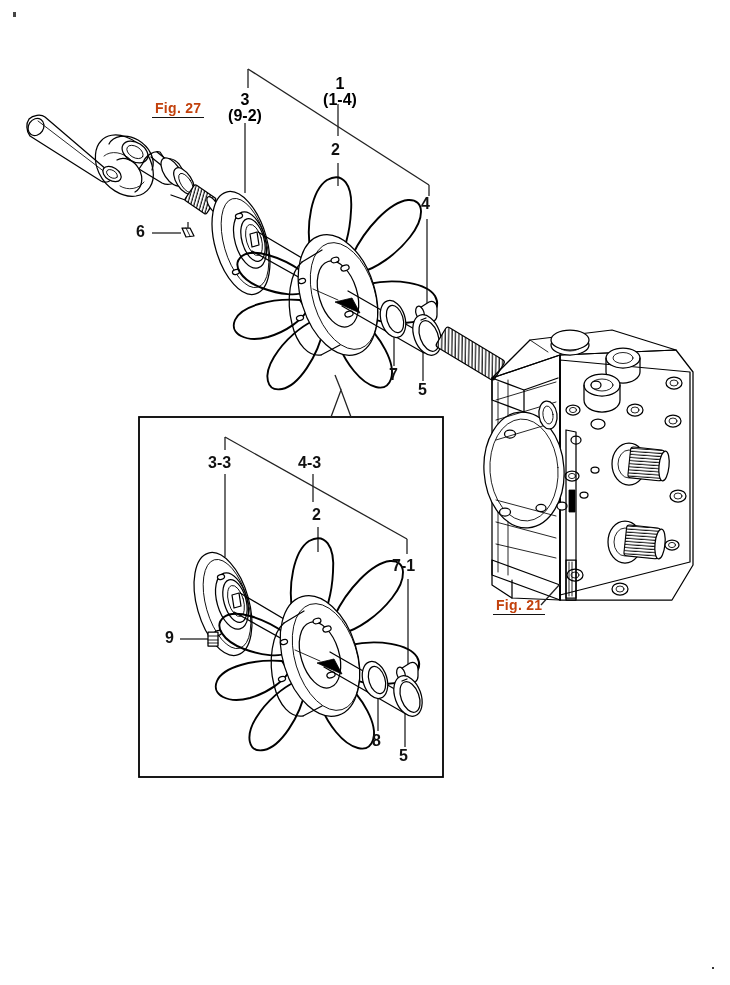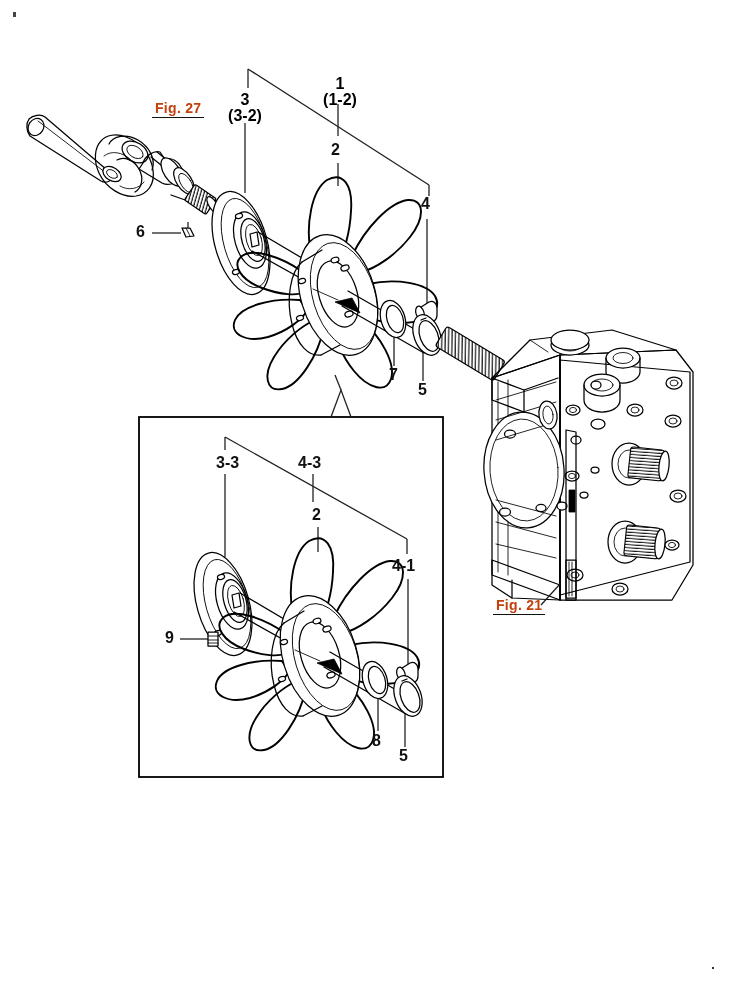--- a/index.html
+++ b/index.html
@@ -327,36 +327,36 @@
       <ellipse class="sf" cx="410" cy="697" rx="9" ry="16" transform="rotate(-20 410 697)"></ellipse>
       <path class="s" d="M402,681 L407,679"></path>
     </g>
   </svg>
 
   <div class="figref" style="left:152px;top:100px;">Fig. 27</div>
   <div class="figref" style="left:493px;top:597px;">Fig. 21</div>
 
   <div class="stack" style="left:318px;top:76px;width:44px;">
     <div>1</div>
-    <div>(1-2)</div>
+    <div>(1-4)</div>
   </div>
   <div class="stack" style="left:221px;top:92px;width:48px;">
     <div>3</div>
-    <div>(3-2)</div>
+    <div>(9-2)</div>
   </div>
   <div class="lbl" style="left:331px;top:142px;">2</div>
   <div class="lbl" style="left:421px;top:196px;">4</div>
   <div class="lbl" style="left:136px;top:224px;">6</div>
   <div class="lbl" style="left:389px;top:367px;">7</div>
   <div class="lbl" style="left:418px;top:382px;">5</div>
 
   <div class="lbl" style="left:298px;top:455px;">4-3</div>
-  <div class="lbl" style="left:208px;top:455px;margin-left:8px;">3-3</div>
+  <div class="lbl" style="left:208px;top:455px;">3-3</div>
   <div class="lbl" style="left:312px;top:507px;">2</div>
-  <div class="lbl" style="left:392px;top:558px;">4-1</div>
+  <div class="lbl" style="left:392px;top:558px;">7-1</div>
   <div class="lbl" style="left:165px;top:630px;">9</div>
   <div class="lbl" style="left:372px;top:733px;">8</div>
   <div class="lbl" style="left:399px;top:748px;">5</div>
 
   <div class="tickmark" style="left:13px;top:12px;"></div>
   <div class="dotmark" style="left:712px;top:967px;"></div>
 
 </div>
 
 </body></html>

